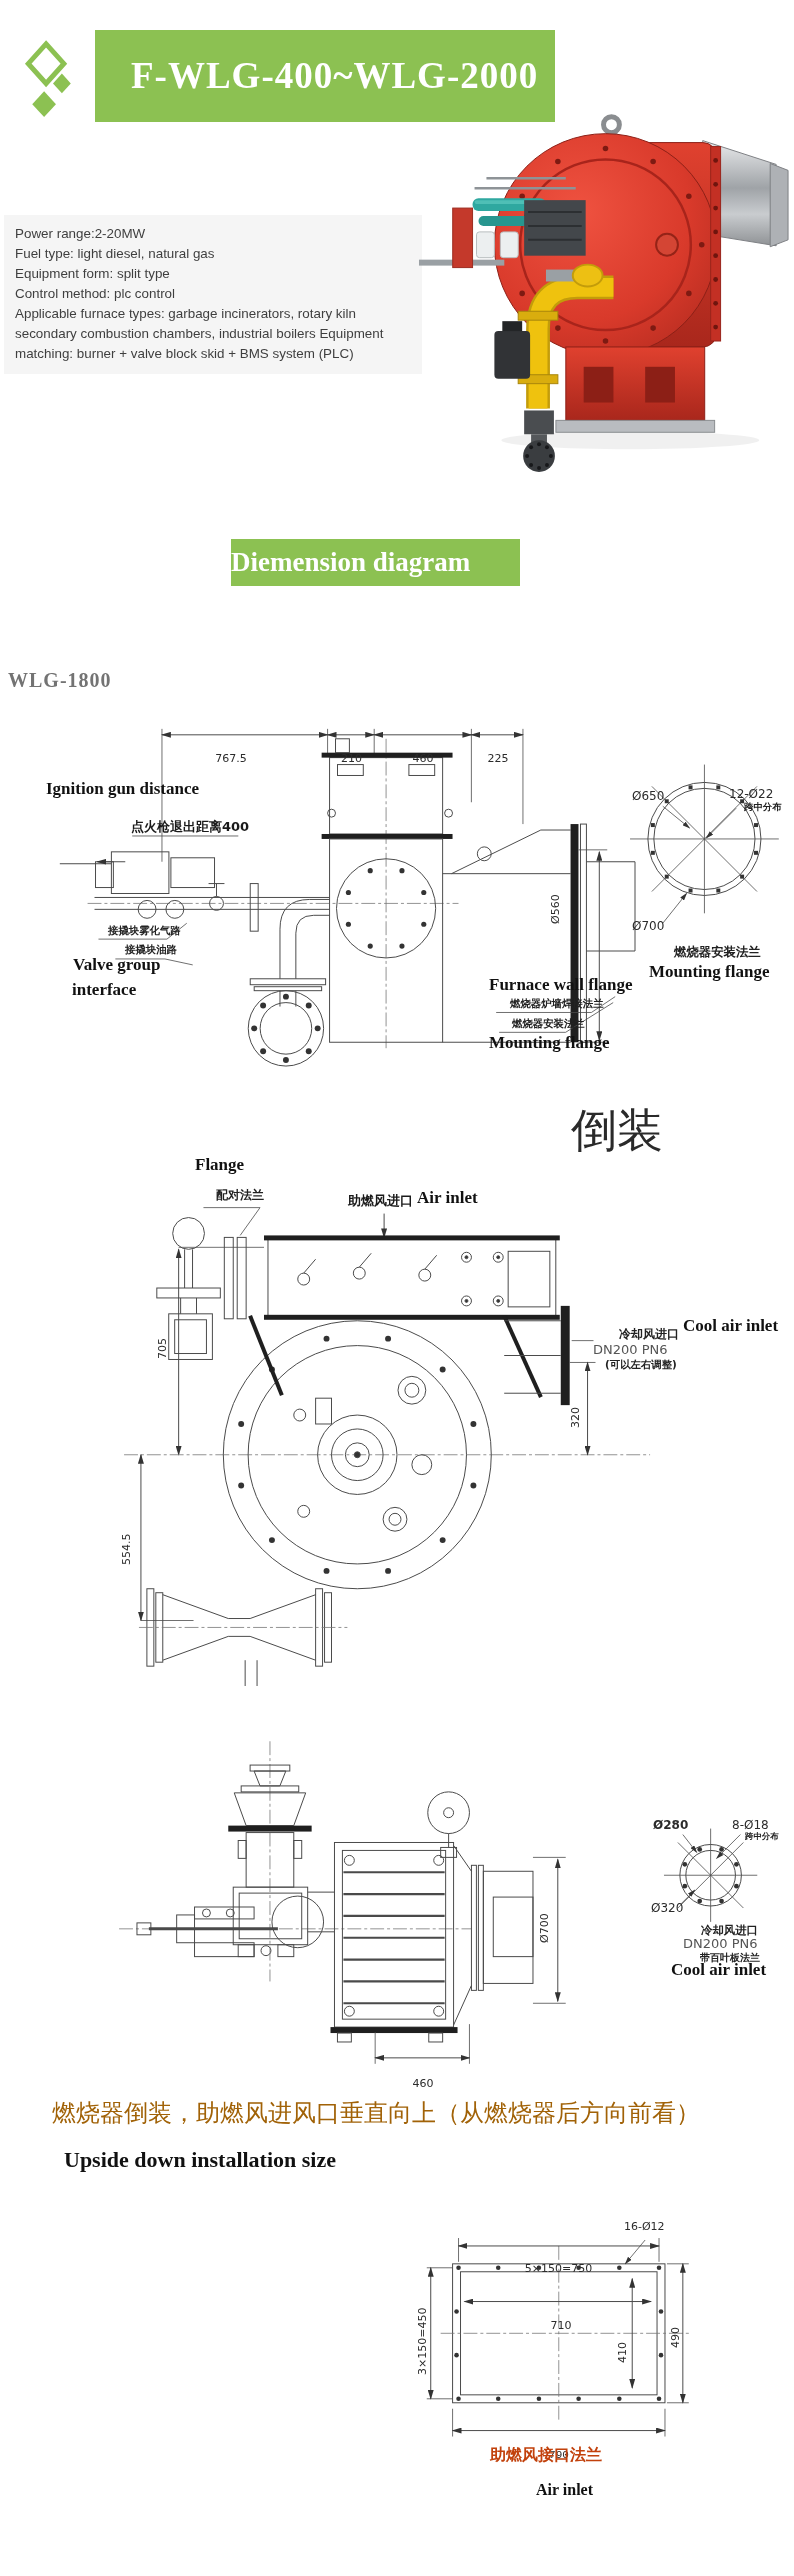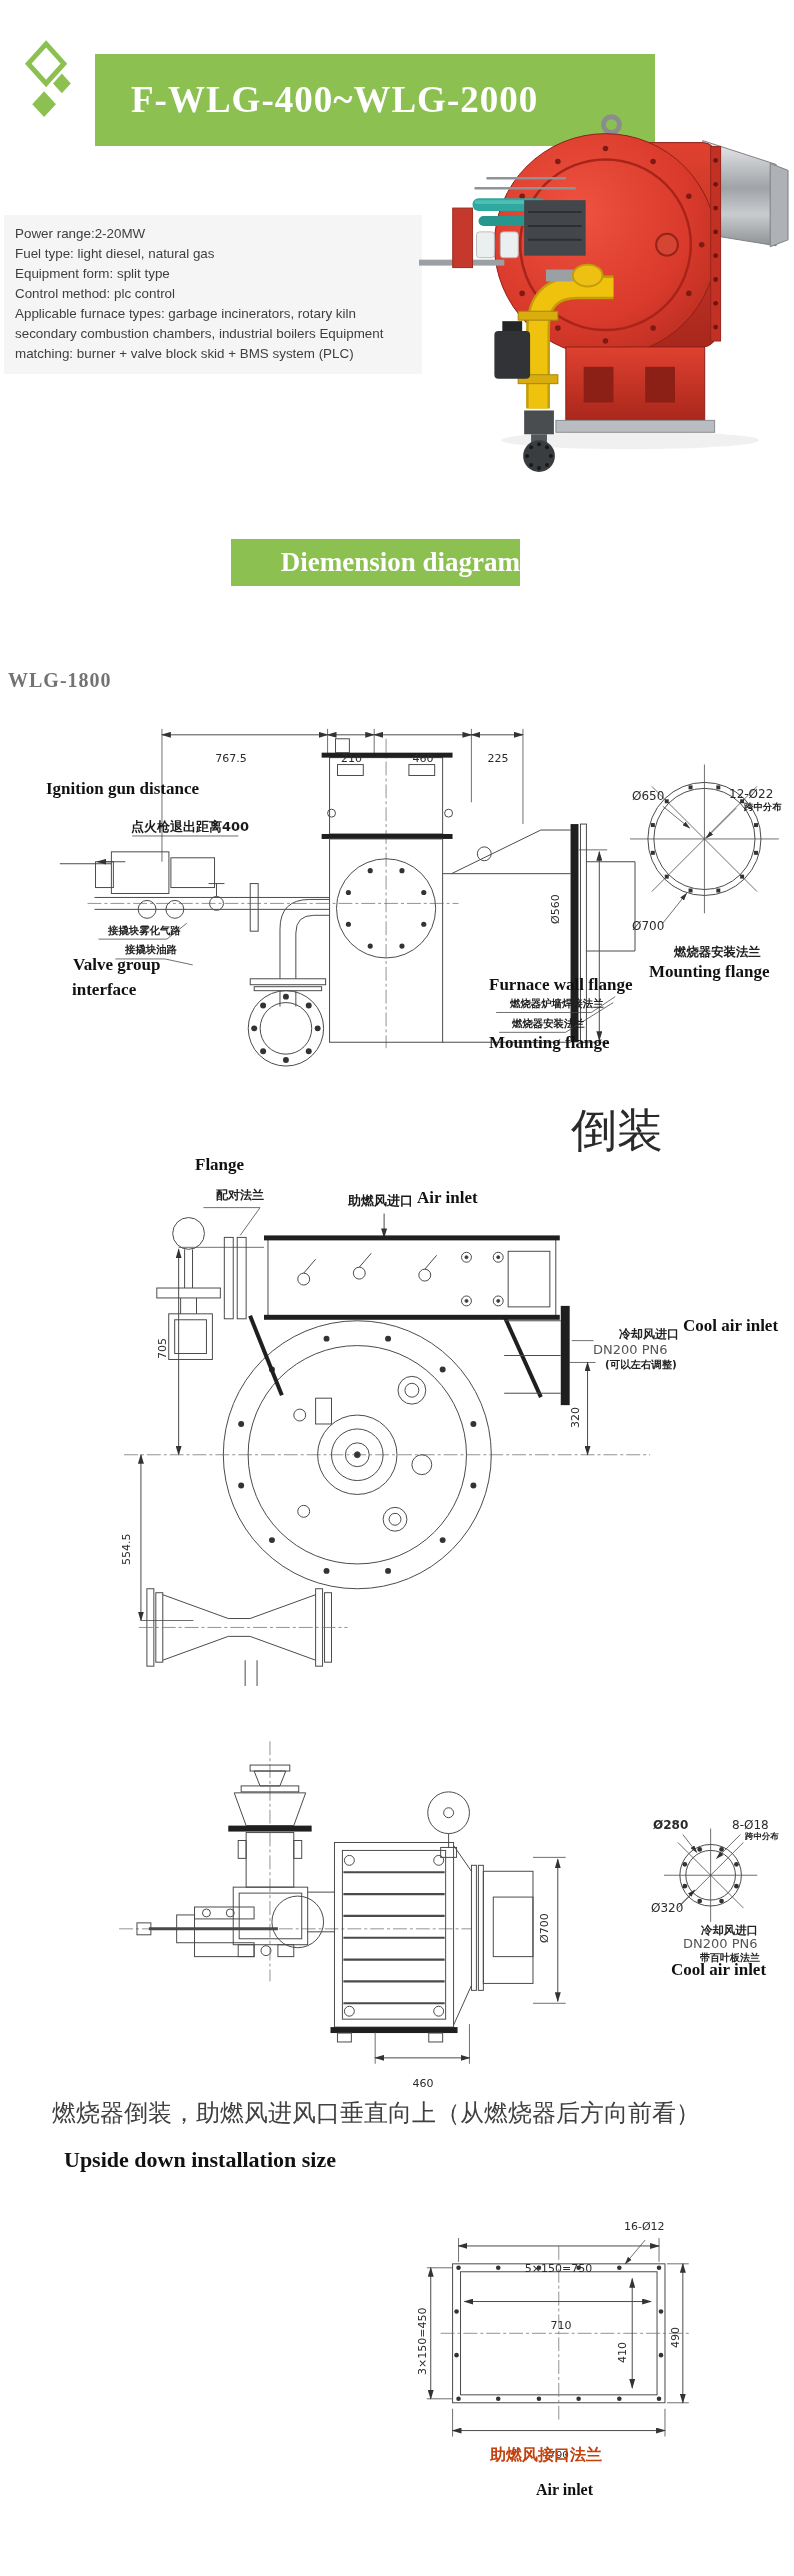--- a/index.html
+++ b/index.html
@@ -32,21 +32,21 @@
   <svg style="left:20px;top:36px;" width="66" height="87" viewBox="0 0 66 88">
     <defs>
       <marker id="ar" viewBox="0 0 10 6" refX="9" refY="3" markerWidth="10" markerHeight="6" orient="auto-start-reverse">
         <path d="M0,0 L10,3 L0,6 Z" fill="#333"></path>
       </marker>
     </defs>
     <path d="M26,8 L44,28 L26,48 L8,28 Z" fill="none" stroke="#8cc152" stroke-width="5"></path>
     <path d="M42,38 L51,48 L42,58 L33,48 Z" fill="#8cc152"></path>
     <path d="M24,56 L36,69 L24,82 L12,69 Z" fill="#8cc152"></path>
   </svg>
-  <div class="greenbar" style="left:95px;top:30px;width:560px;height:92px;margin-top:24px;">
+  <div class="greenbar" style="left:95px;top:30px;width:460px;height:92px;">
     <div style="padding-left:36px;line-height:92px;font-size:37px;font-weight:600;letter-spacing:1px;">F-WLG-400~WLG-2000</div>
   </div>
 
   <div class="specbox">
     <div>Power range:2-20MW</div>
     <div>Fuel type: light diesel, natural gas</div>
     <div>Equipment form: split type</div>
     <div>Control method: plc control</div>
     <div>Applicable furnace types: garbage incinerators, rotary kiln secondary combustion chambers, industrial boilers Equipment matching: burner + valve block skid + BMS system (PLC)</div>
   </div>
@@ -136,21 +136,21 @@
     <rect x="62" y="136" width="64" height="10" rx="5" fill="#27968f"></rect>
     <rect x="60" y="152" width="18" height="26" rx="3" fill="#eceff0" stroke="#b7bcbe"></rect>
     <rect x="84" y="152" width="18" height="26" rx="3" fill="#eceff0" stroke="#b7bcbe"></rect>
     <rect x="108" y="120" width="62" height="56" fill="#43474b"></rect>
     <path d="M112,132 H166 M112,146 H166 M112,160 H166" stroke="#2c2f32" stroke-width="2" fill="none"></path>
     <rect x="130" y="190" width="42" height="12" fill="#9aa0a4"></rect>
     <ellipse cx="172" cy="196" rx="15" ry="11" fill="#edc013" stroke="#c39c0a" stroke-width="2"></ellipse>
   </svg>
 
   <div class="greenbar" style="left:231px;top:539px;width:289px;height:47px;">
-    <div style="text-align:right;line-height:47px;font-size:27px;font-weight:600;">Diemension diagram</div>
+    <div style="text-align:left;line-height:47px;font-size:27px;font-weight:600;">Diemension diagram</div>
   </div>
 
   <div class="abs" style="left:8px;top:669px;font-family:'Liberation Serif',serif;font-weight:700;font-size:20px;color:#737373;letter-spacing:1px;">WLG-1800</div>
 
   <svg style="left:0;top:713px;" width="794" height="359" viewBox="0 0 800 362">
     <g class="ln">
       <path class="thin" d="M163,16 V150 M330,16 V42 M377,16 V42 M475,16 V90 M527,16 V112"></path>
       <line x1="163" y1="22" x2="330" y2="22" marker-start="url(#ar)" marker-end="url(#ar)"></line>
       <line x1="330" y1="22" x2="377" y2="22" marker-start="url(#ar)" marker-end="url(#ar)"></line>
       <line x1="377" y1="22" x2="475" y2="22" marker-start="url(#ar)" marker-end="url(#ar)"></line>
@@ -426,21 +426,21 @@
   <div class="dim ctr" style="left:402px;top:2042px;width:42px;">460</div>
   <div class="dim dim12" style="left:653px;top:1818px;font-weight:bold;">Ø280</div>
   <div class="dim dim12" style="left:732px;top:1818px;">8-Ø18</div>
   <div class="cnS" style="left:734px;top:1831px;font-size:8.4px;">跨中分布</div>
   <div class="dim dim12" style="left:651px;top:1901px;">Ø320</div>
   <div class="cnS" style="left:690px;top:1923px;font-size:11.4px;">冷却风进口</div>
   <div class="dim dim13" style="left:683px;top:1936px;color:#555;">DN200 PN6</div>
   <div class="cnS" style="left:689px;top:1951px;font-size:10px;">带百叶板法兰</div>
   <div class="bl" style="left:671px;top:1960px;">Cool air inlet</div>
 
-  <div class="abs" style="left:52px;top:2097px;font-family:'Liberation Serif',serif;font-size:24px;color:#404040;white-space:nowrap;">燃烧器倒装，助燃风进风口垂直向上（从燃烧器后方向前看）</div>
+  <div class="abs" style="left:52px;top:2097px;font-family:'Liberation Serif',serif;font-size:24px;color:#a16207;white-space:nowrap;">燃烧器倒装，助燃风进风口垂直向上（从燃烧器后方向前看）</div>
   <div class="bl" style="left:64px;top:2147px;font-size:22px;">Upside down installation size</div>
 
   <svg style="left:0;top:2224px;" width="794" height="298" viewBox="0 0 800 300">
     <g class="ln">
       <rect x="456" y="40" width="214" height="140"></rect>
       <rect x="464" y="48" width="198" height="124"></rect>
       <path class="cl" d="M563,22 V198 M444,110 H696"></path>
       <g class="dot">
         <circle cx="462" cy="44" r="2.3"></circle>
           <circle cx="502" cy="44" r="2.3"></circle>

